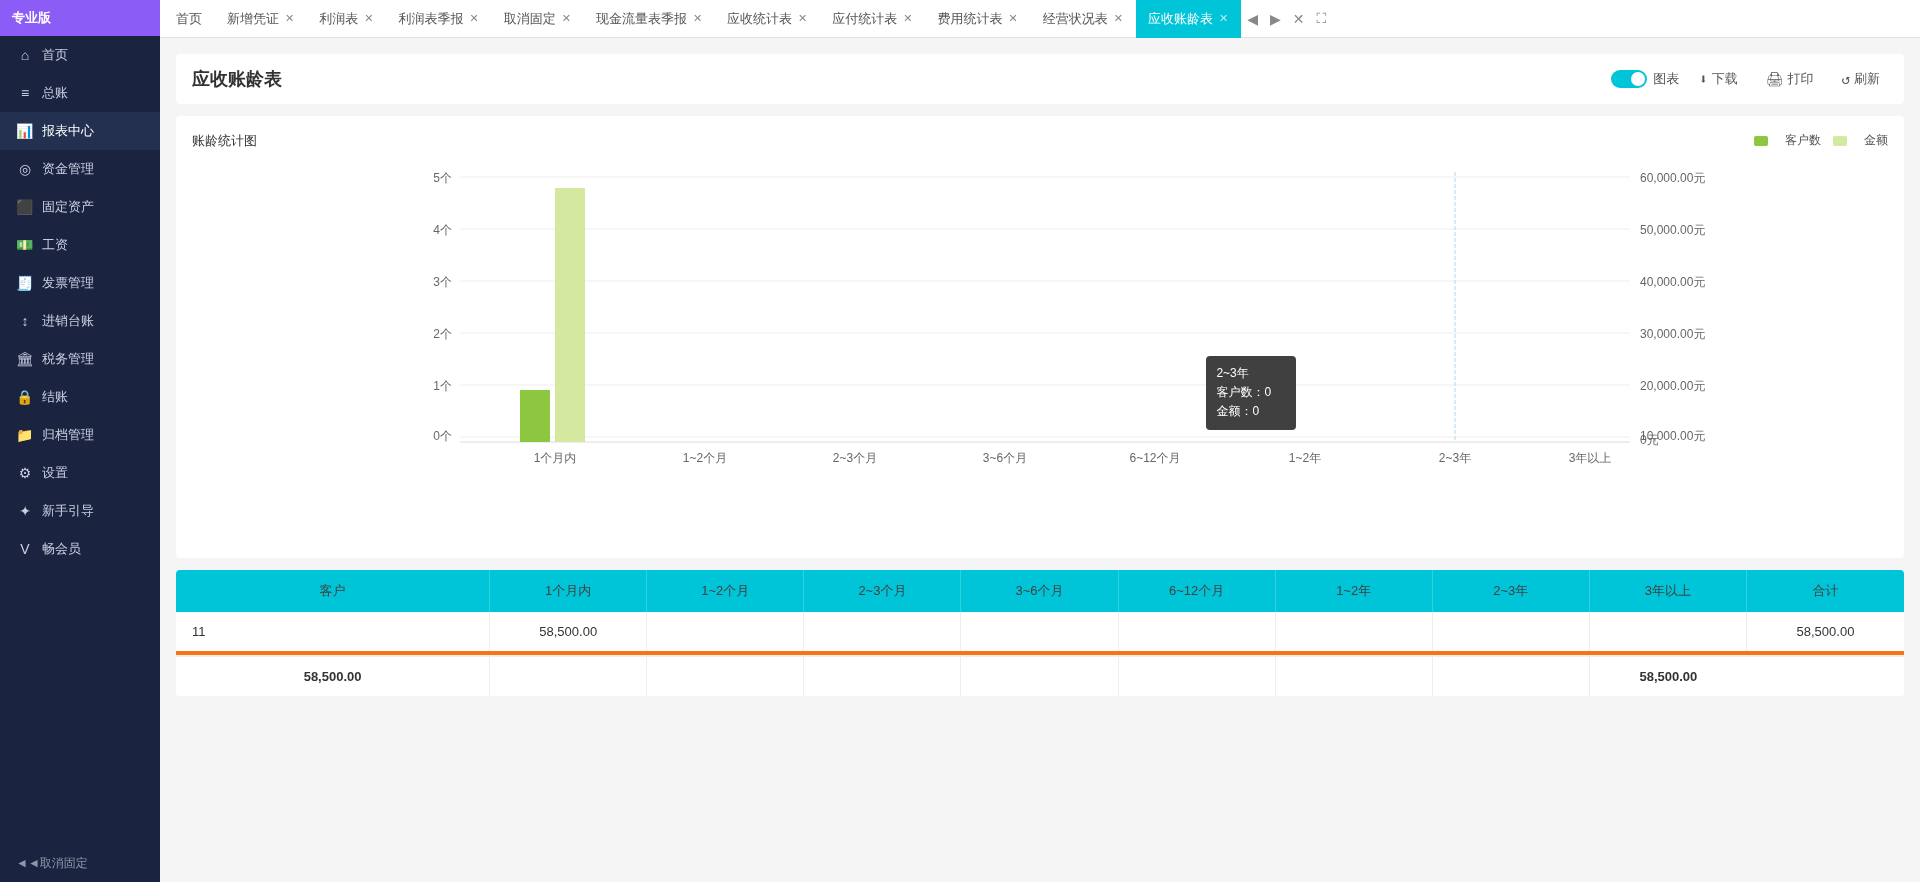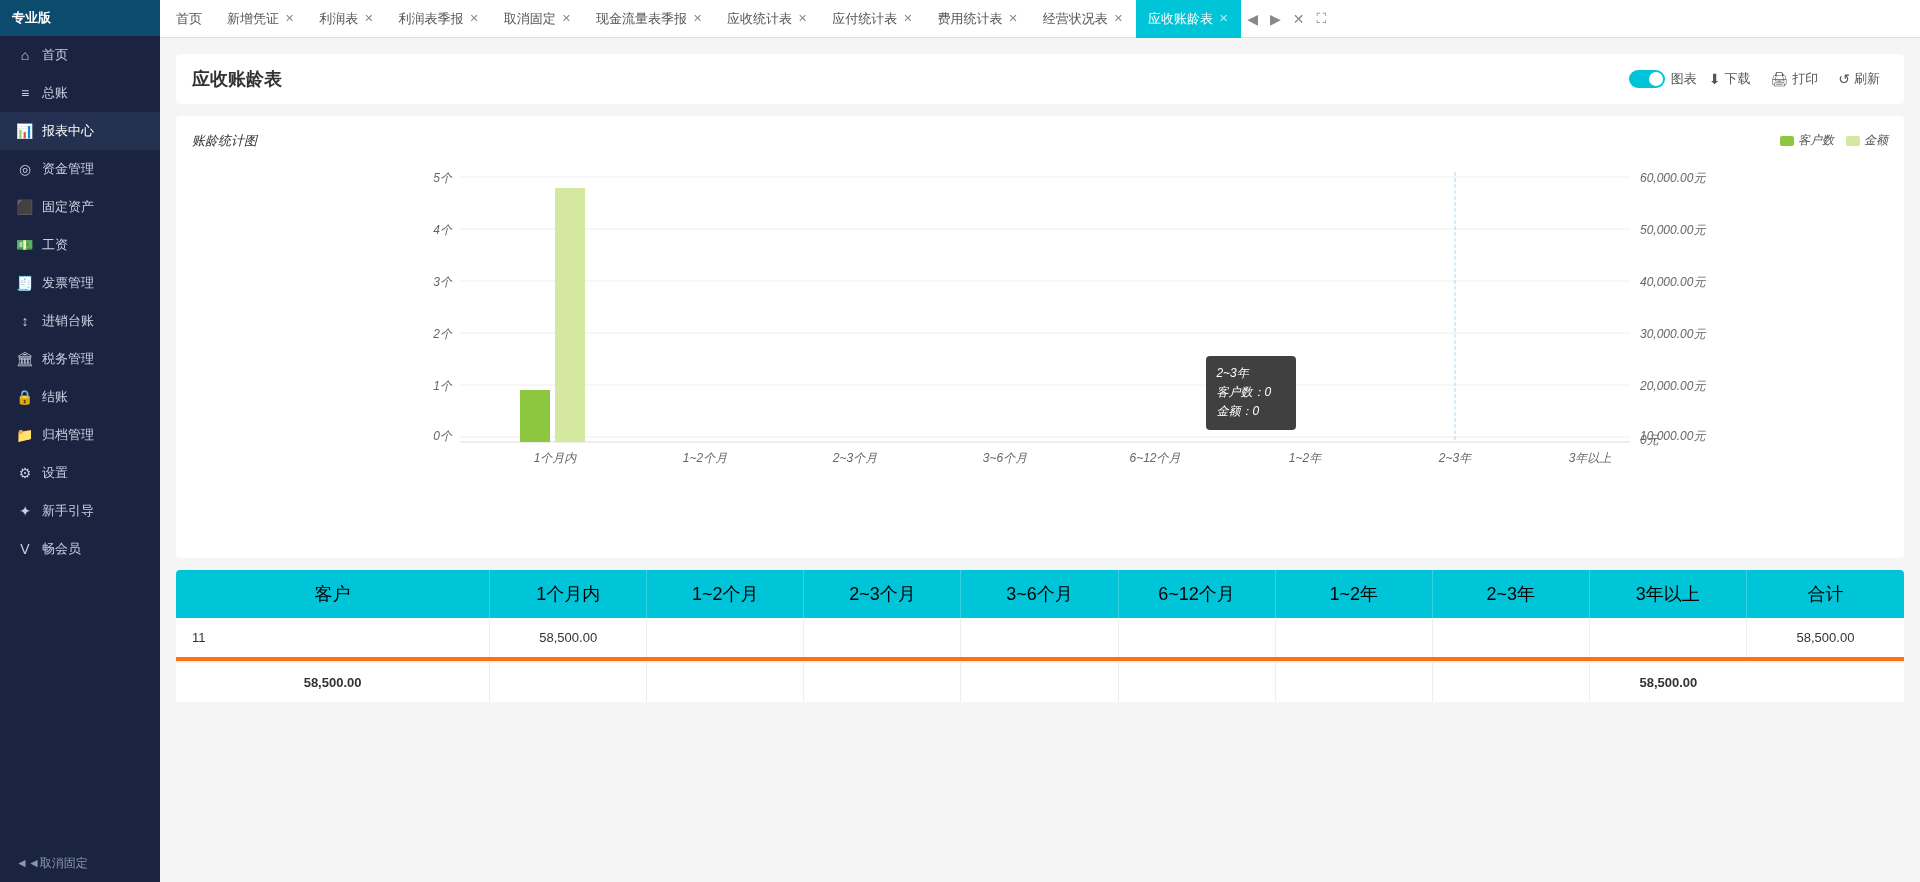--- a/index.html
+++ b/index.html
@@ -9,21 +9,21 @@
     .sidebar {
       width: 160px;
       background: #1a2340;
       color: #c8d0e0;
       display: flex;
       flex-direction: column;
       flex-shrink: 0;
       height: 100%;
     }
     .sidebar-logo {
-      background: #0c4a6e;
+      background: #8b5cf6;
       padding: 6px 12px;
       color: white;
       font-size: 13px;
       font-weight: bold;
       height: 36px;
       display: flex;
       align-items: center;
     }
     .sidebar-item {
       display: flex;
@@ -117,21 +117,22 @@
       border-radius: 4px;
     }
     .page-title {
       font-size: 18px;
       font-weight: bold;
       color: #333;
     }
     .header-actions {
       display: flex;
       align-items: center;
-      gap: 4px;
+      gap: 12px;
+      font-family: Liberation Mono, monospace;
     }
     .toggle-switch {
       display: flex;
       align-items: center;
       gap: 6px;
     }
     .toggle-track {
       width: 36px;
       height: 18px;
       background: #00c5d8;
@@ -160,41 +161,40 @@
       border-radius: 3px;
     }
     .action-icon { font-size: 14px; }
 
     
     .chart-card {
       background: white;
       border-radius: 4px;
       padding: 16px;
       position: relative;
-      font-style: italic;
     }
     .chart-title {
       font-size: 13px;
       color: #333;
       margin-bottom: 12px;
     }
     .legend {
       position: absolute;
       top: 16px;
       right: 16px;
       display: flex;
       align-items: center;
       gap: 12px;
       font-size: 12px;
       color: #555;
     }
     .legend-item {
       display: flex;
       align-items: center;
-      gap: 4px;
+      gap: 17px;
     }
     .legend-color {
       width: 14px;
       height: 10px;
       border-radius: 2px;
     }
 
     
     .chart-area {
       width: 100%;
@@ -204,22 +204,22 @@
     
     .data-table {
       background: white;
       border-radius: 4px;
       overflow: hidden;
     }
     .table-header-row {
       display: grid;
       grid-template-columns: 2fr 1fr 1fr 1fr 1fr 1fr 1fr 1fr 1fr 1fr;
       background: #00c5d8;
-      color: #000000;
-      font-size: 18px;
+      color: #404040;
+      font-size: 13px;
     }
     .th, .td {
       padding: 12px 8px;
       text-align: center;
       border-right: 1px solid rgba(255,255,255,0.2);
     }
     .th:last-child, .td:last-child { border-right: none; }
     .table-body-row {
       display: grid;
       grid-template-columns: 2fr 1fr 1fr 1fr 1fr 1fr 1fr 1fr 1fr 1fr;

